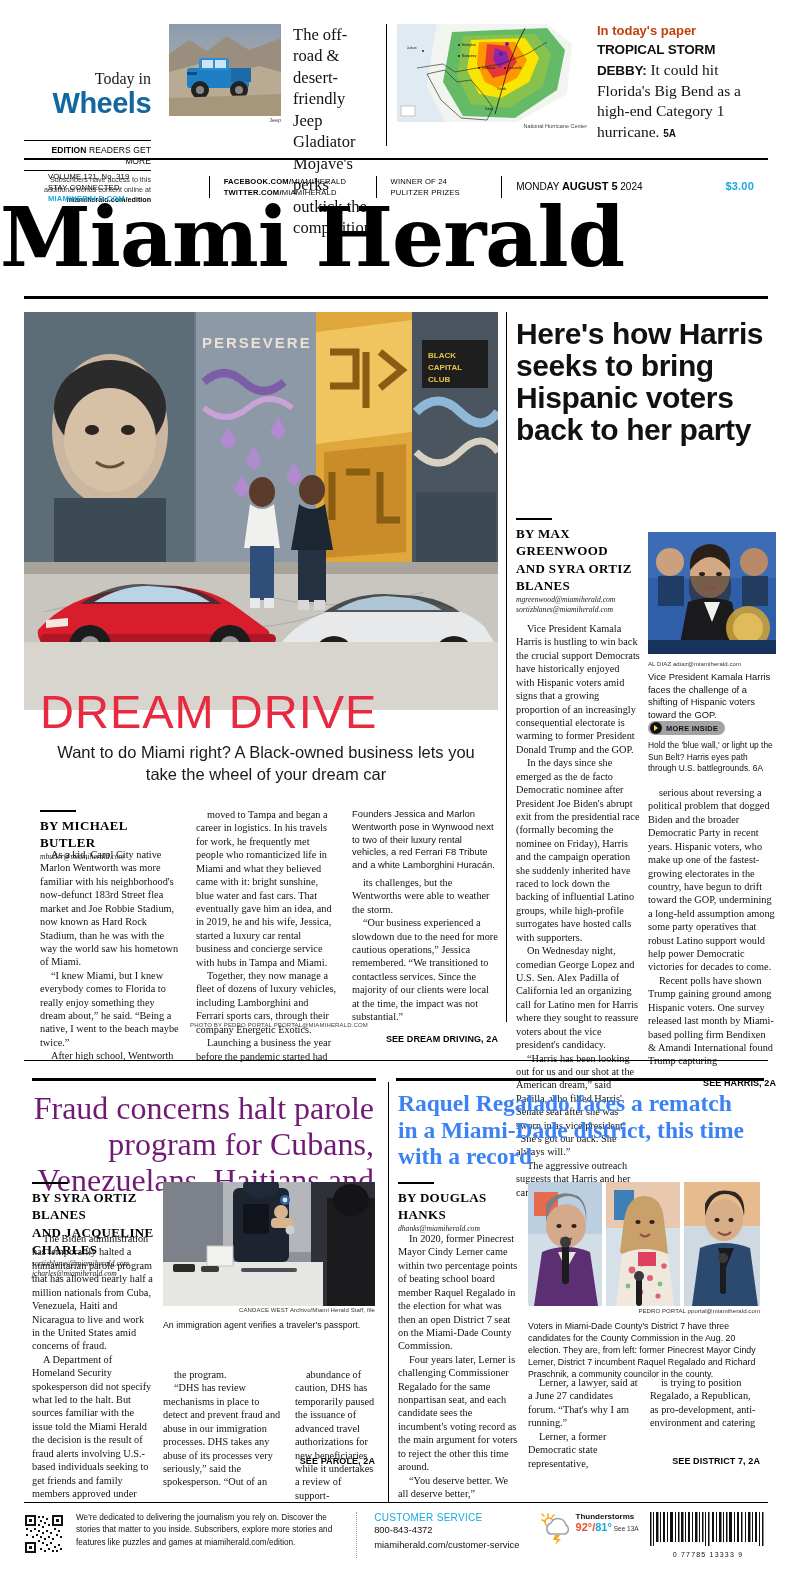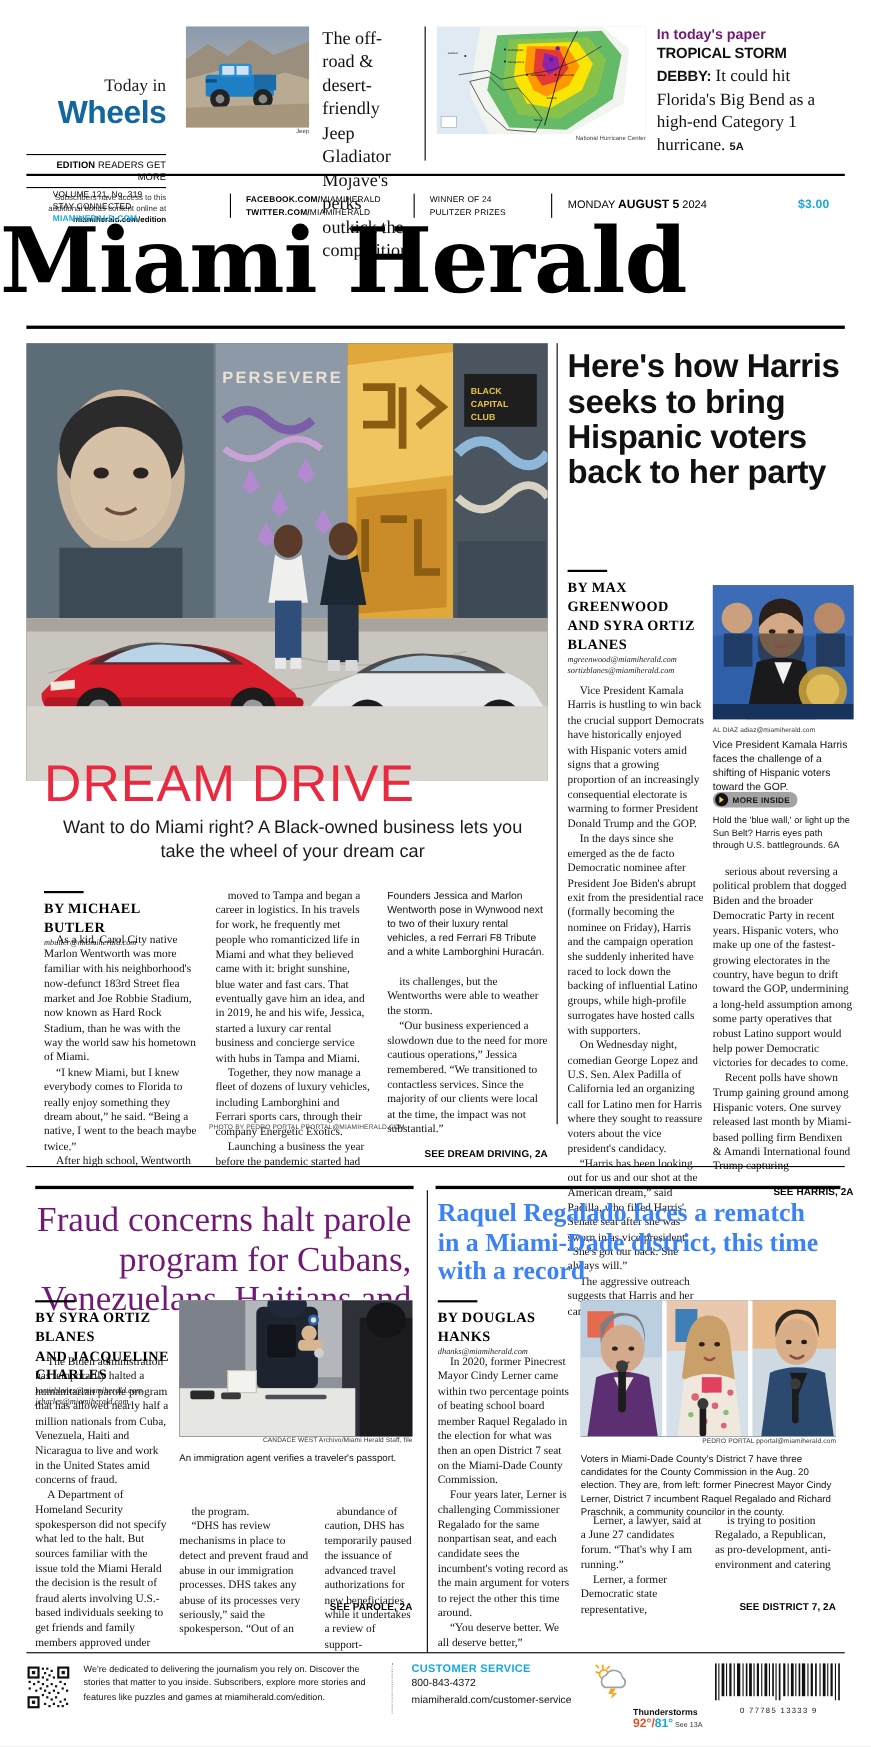--- a/index.html
+++ b/index.html
@@ -18,21 +18,21 @@
   .edition-rule{height:1px;background:#000;margin:3px 0 4px 0;}
   .edition-sub{font-family:"Liberation Sans",sans-serif;font-size:7.2px;color:#333;line-height:1.45;}
   .edition-sub b{font-weight:bold;color:#000;}
   .promo-photo{width:112px;height:92px;margin-left:8px;position:relative;overflow:hidden;background:#b9a98f;}
   .credit-tiny{font-family:"Liberation Sans",sans-serif;font-size:5.5px;color:#444;text-align:right;margin-top:1px;}
   .promo-text{flex:1;padding-left:12px;font-family:"Liberation Serif",serif;font-size:16.5px;line-height:1.3;color:#111;}
   .vdiv{width:1px;background:#000;margin:0 10px;}
   .promo-right{width:368px;display:flex;}
   .promo-map{width:190px;height:98px;background:#eaf2f8;position:relative;overflow:hidden;}
   .promo-right-text{flex:1;padding-left:10px;}
-  .intodays{font-family:"Liberation Sans",sans-serif;font-weight:bold;font-size:13px;color:#701a75;line-height:1.1;}
+  .intodays{font-family:"Liberation Sans",sans-serif;font-weight:bold;font-size:13px;color:#c2410c;line-height:1.1;}
   .debby{font-family:"Liberation Serif",serif;font-size:15.5px;line-height:1.33;color:#111;margin-top:1px;}
   .debby b{font-family:"Liberation Sans",sans-serif;font-weight:bold;font-size:13.5px;letter-spacing:-0.2px;}
   .pg{font-family:"Liberation Sans",sans-serif;font-weight:bold;font-size:10px;}
 
   .toprule{position:absolute;left:24px;top:158px;width:744px;height:1.5px;background:#000;}
 
   
   .folio{position:absolute;left:24px;top:172px;width:744px;height:30px;display:flex;align-items:center;font-family:"Liberation Sans",sans-serif;font-size:7.6px;letter-spacing:.2px;color:#000;}
   .folio .cell{padding:0 14px;line-height:1.45;}
   .folio .sep{width:1px;height:22px;background:#000;}
@@ -71,21 +71,21 @@
   .more-lbl{font-family:"Liberation Sans",sans-serif;font-weight:bold;font-size:7.4px;letter-spacing:.3px;color:#111;}
   .more-txt{font-family:"Liberation Sans",sans-serif;font-size:8.4px;line-height:1.38;color:#111;margin-top:4px;}
   .harris-c2{position:absolute;left:648px;top:786px;width:128px;}
   .seemore{font-family:"Liberation Sans",sans-serif;font-weight:bold;font-size:9px;letter-spacing:.1px;color:#000;text-align:right;}
 
   .dream-by{position:absolute;left:40px;top:810px;width:140px;}
   .dr-c1{position:absolute;left:40px;top:848px;width:140px;}
   .dr-c2{position:absolute;left:196px;top:808px;width:142px;}
   .dr-c3{position:absolute;left:352px;top:808px;width:146px;}
   .dr-cap{font-family:"Liberation Sans",sans-serif;font-size:9.4px;line-height:1.36;color:#111;}
-  .dr-c3body{margin-top:14px;}
+  .dr-c3body{margin-top:4px;}
   .leadcred{position:absolute;left:190px;top:1022px;font-family:"Liberation Sans",sans-serif;font-size:6px;letter-spacing:.15px;color:#444;}
   .sec-vrule{position:absolute;left:506px;top:312px;width:1px;height:710px;background:#000;}
   .midrule{position:absolute;left:24px;top:1060px;width:744px;height:1px;background:#000;}
 
   
   .b-left-rule{position:absolute;left:32px;top:1078px;width:344px;height:3px;background:#000;}
   .b-right-rule{position:absolute;left:396px;top:1078px;width:368px;height:3px;background:#000;}
   .b-hl1{position:absolute;left:32px;top:1090px;width:342px;font-family:"Liberation Serif",serif;font-size:32px;line-height:1.13;color:#701a75;text-align:right;}
   .b-hl2{position:absolute;left:398px;top:1090px;width:358px;font-family:"Liberation Serif",serif;font-weight:bold;font-size:23.5px;line-height:1.13;color:#3b82f6;}
   .b-vrule{position:absolute;left:388px;top:1082px;width:1px;height:420px;background:#000;}
@@ -107,25 +107,25 @@
   .d-see{position:absolute;left:650px;top:1456px;width:110px;}
 
   .botrule{position:absolute;left:24px;top:1502px;width:744px;height:1px;background:#000;}
 
   
   .footer{position:absolute;left:24px;top:1512px;width:744px;height:56px;display:flex;align-items:flex-start;}
   .qr{width:40px;height:40px;margin-top:2px;}
   .f-blurb{width:280px;margin-left:12px;font-family:"Liberation Sans",sans-serif;font-size:8.2px;line-height:1.5;color:#111;}
   .f-dots{width:1px;margin:0 16px;border-left:1px dotted #999;height:46px;}
   .f-cs{width:170px;}
-  .f-cs-t{font-family:"Liberation Sans",sans-serif;font-weight:bold;font-size:10px;letter-spacing:.3px;color:#17a8e0;}
+  .f-cs-t{font-family:"Liberation Sans",sans-serif;font-weight:normal;font-size:10px;letter-spacing:.3px;color:#17a8e0;}
   .f-cs-l{font-family:"Liberation Sans",sans-serif;font-size:9.4px;line-height:1.55;color:#111;}
   .f-wx{width:116px;display:flex;align-items:flex-start;margin-left:4px;}
   .wx-txt{margin-left:3px;}
-  .wx-name{font-family:"Liberation Sans",sans-serif;font-weight:bold;font-size:8px;color:#111;margin-top:40px;}
+  .wx-name{font-family:"Liberation Sans",sans-serif;font-weight:bold;font-size:8px;color:#111;}
   .wx-temps{font-family:"Liberation Sans",sans-serif;font-weight:bold;font-size:11px;color:#e8502a;}
   .wx-temps .lo{color:#17a8e0;}
   .wx-see{font-family:"Liberation Sans",sans-serif;font-size:6.5px;color:#333;font-weight:normal;}
   .barcode{margin-left:auto;text-align:center;}
   .bc-num{font-family:"Liberation Sans",sans-serif;font-size:7px;letter-spacing:1.2px;color:#111;margin-top:1px;}
 </style>
 </head>
 <body>
 
 <div class="page">

